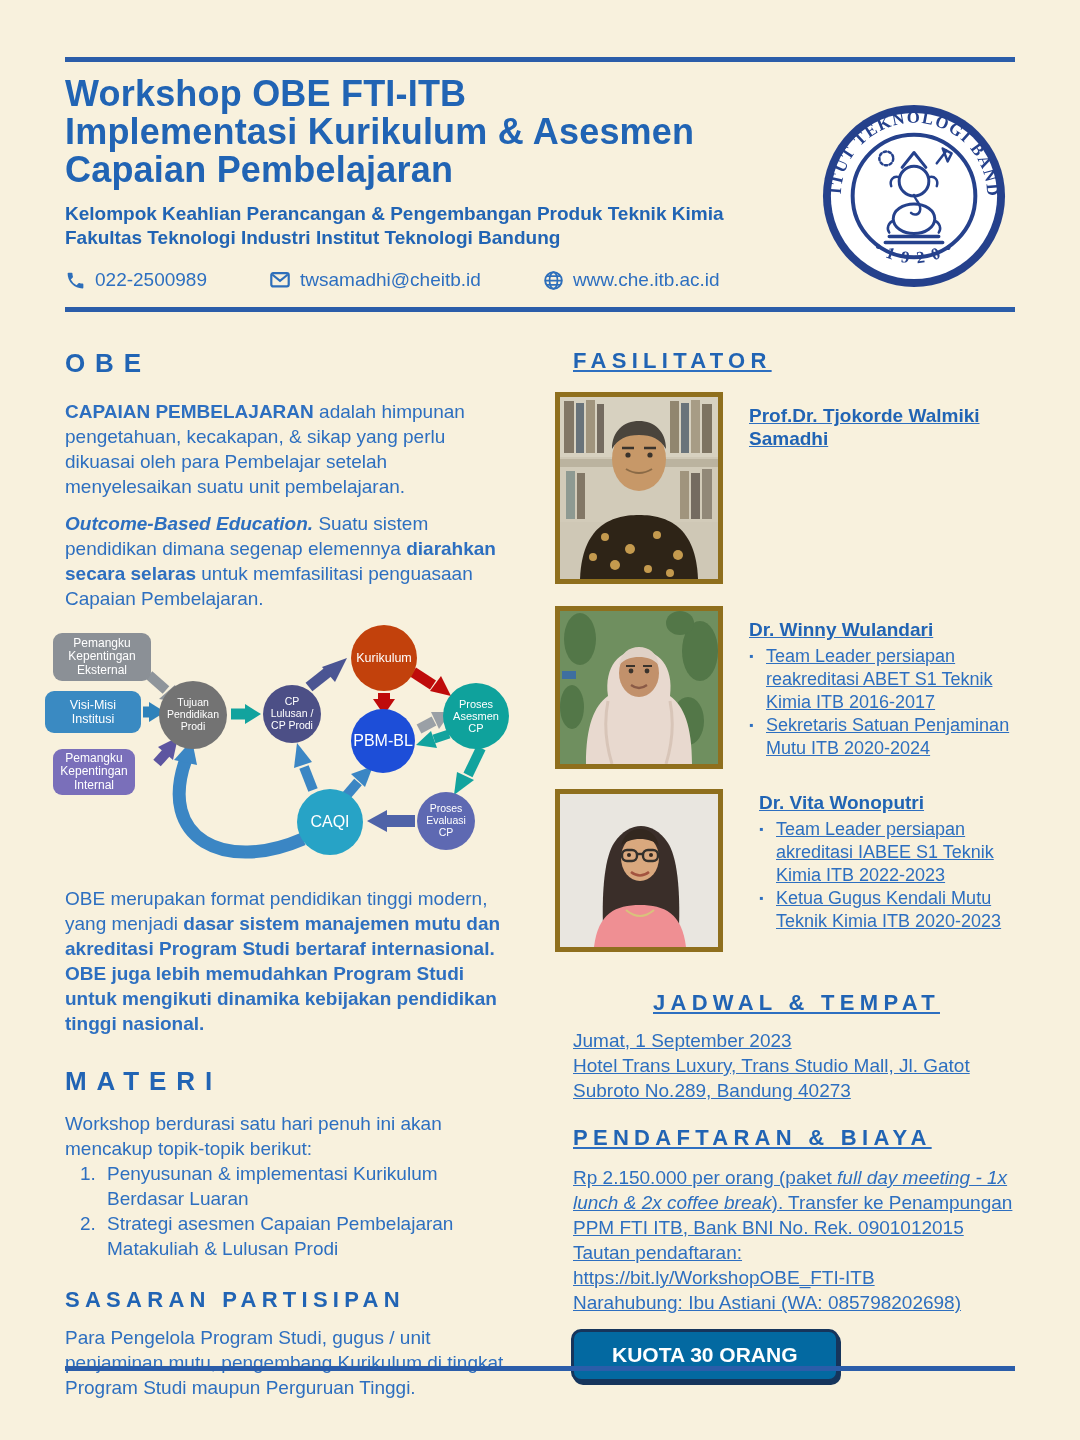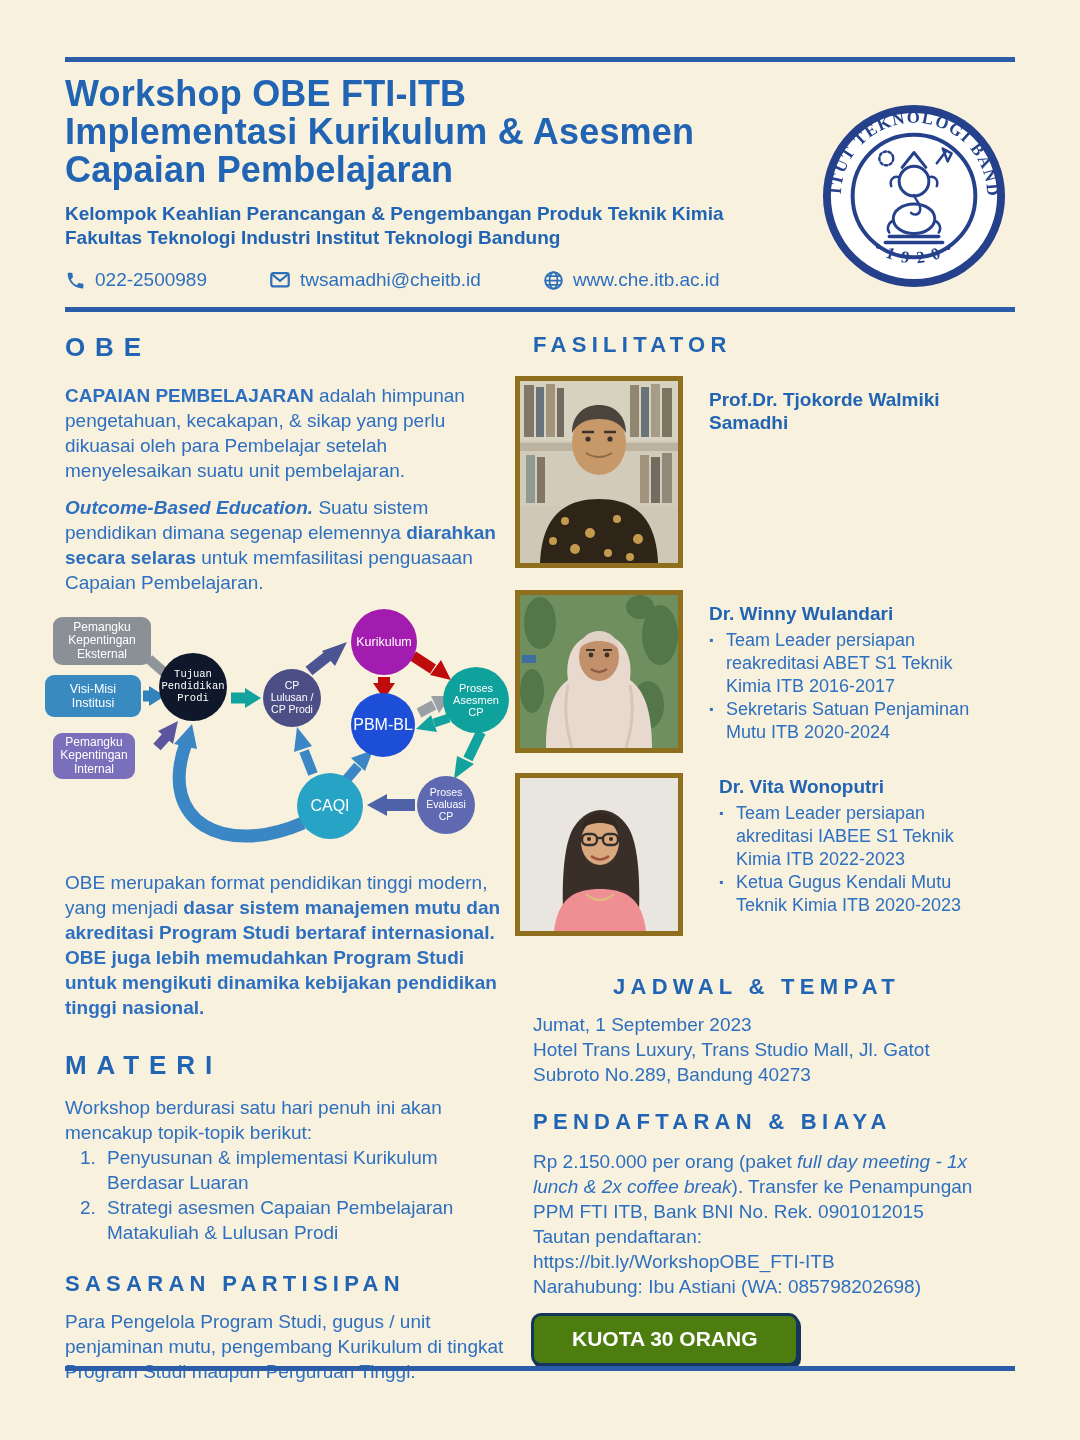--- a/index.html
+++ b/index.html
@@ -18,23 +18,23 @@
   .header { position:relative; padding:0 65px; }
   .title { margin-top:13px; font-size:36px; font-weight:bold; line-height:38px; color:#2164b4; letter-spacing:.2px; }
   .subtitle { margin-top:13px; font-size:19px; font-weight:bold; line-height:24px; color:#2164b4; }
   .seal { position:absolute; top:27px; right:72px; width:188px; height:188px; }
   .contact-row { display:flex; align-items:center; gap:26px; margin-top:19px; font-size:19px; }
   .contact-item { display:flex; align-items:center; gap:9px; }
   .contact-item + .contact-item { margin-left:36px; }
   .contact-item svg { display:block; }
 
   
-  .columns { display:flex; padding:0 65px; margin-top:20px; }
+  .columns { display:flex; padding:0 65px; gap:40px; margin-top:36px; }
   .col-left { width:450px; flex:none; }
-  .col-right { width:465px; flex:none; }
+  .col-right { width:465px; flex:none;text-decoration:underline; }
 
   h2.sec { color:#2164b4; font-weight:bold; }
   .h-big { font-size:26px; letter-spacing:.38em; }
   .h-med { font-size:22px; letter-spacing:.24em; }
   .pad-head { padding-left:18px; }
 
   .body-p { font-size:19px; line-height:25px; }
   .bold { font-weight:bold; }
   .bolditalic { font-weight:bold; font-style:italic; }
   .italic { font-style:italic; }
@@ -47,23 +47,23 @@
   .diagram { position:relative; width:478px; height:245px; margin:14px 0 0 -20px; }
   .diagram svg.arrows { position:absolute; inset:0; }
   .dnode { position:absolute; display:flex; align-items:center; justify-content:center;
            text-align:center; color:#fff; line-height:1.12; overflow:hidden;
            word-wrap:break-word; padding:2px; }
   .dbox { border-radius:9px; font-size:12px; }
   .dcircle { border-radius:50%; }
   .n-ekst { left:8px; top:8px; width:98px; height:48px; background:#8b9096; }
   .n-visi { left:0px; top:66px; width:96px; height:42px; background:#3a8ac2; font-size:12.5px; }
   .n-int  { left:8px; top:124px; width:82px; height:46px; background:#7a6fba; }
-  .n-tujuan { left:114px; top:44px; width:68px; height:68px; background:#0f172a; font-size:10.5px;font-family:Liberation Mono, monospace; }
+  .n-tujuan { left:114px; top:56px; width:68px; height:68px; background:#737373; font-size:10.5px; }
   .n-cp     { left:218px; top:60px; width:58px; height:58px; background:#4c4f86; font-size:10.5px; }
-  .n-kur    { left:306px; top:0px;  width:66px; height:66px; background:#a21caf; font-size:12.5px; }
+  .n-kur    { left:306px; top:0px;  width:66px; height:66px; background:#c2410c; font-size:12.5px; }
   .n-pbm    { left:306px; top:84px; width:64px; height:64px; background:#1d4ed8; font-size:16px; }
   .n-ases   { left:398px; top:58px; width:66px; height:66px; background:#0fa29c; font-size:11px; }
   .n-eval   { left:372px; top:167px; width:58px; height:58px; background:#5e69b2; font-size:10.5px; }
   .n-caqi   { left:252px; top:164px; width:66px; height:66px; background:#27a3c6; font-size:16px; }
 
   
   .materi-head { margin-top:30px; }
   .materi-intro { margin-top:14px; }
   .materi-list { margin:0 0 0 2px; padding-left:34px; font-size:19px; line-height:25px; }
   .materi-list li { padding-left:6px; }
@@ -84,21 +84,21 @@
   .bio li { position:relative; font-size:18px; line-height:23px; padding-left:17px; }
   .bio li::before { content:"▪"; position:absolute; left:0; top:0; font-size:12px; color:#2d6fc0; }
 
   .jadwal-head { margin-top:38px;text-align:center; }
   .jadwal-lines { margin-top:12px; padding-left:18px; }
   .pend-head { margin-top:22px; }
   .pend-body { margin-top:14px; padding-left:18px; }
 
   .kuota-btn {
     display:inline-block; margin:14px 0 0 16px; padding:11px 38px 12px 38px;
-    background:#4d7c0f; color:#ffffff; font-size:21px; font-weight:bold;
+    background:#0369a1; color:#ffffff; font-size:21px; font-weight:bold;
     border:3px solid #16355c; border-radius:10px;
     box-shadow:2px 3px 0 #16355c; cursor:pointer;
   }
 </style>
 </head>
 <body>
 
 <div class="page">
 
   <div class="rule rule-top"></div>

